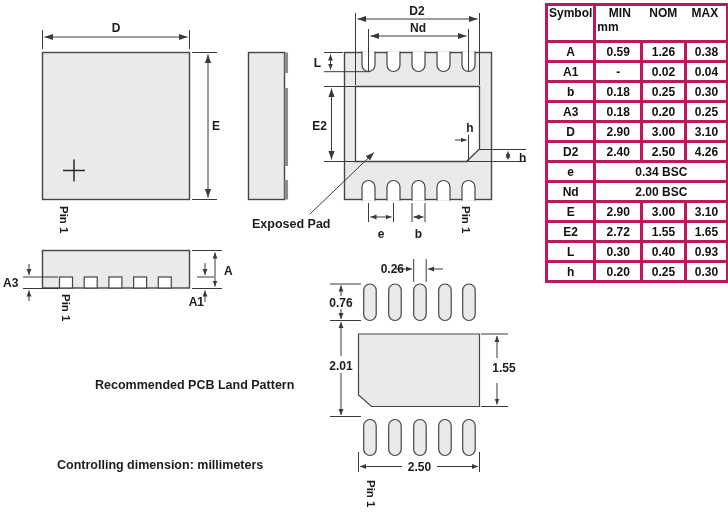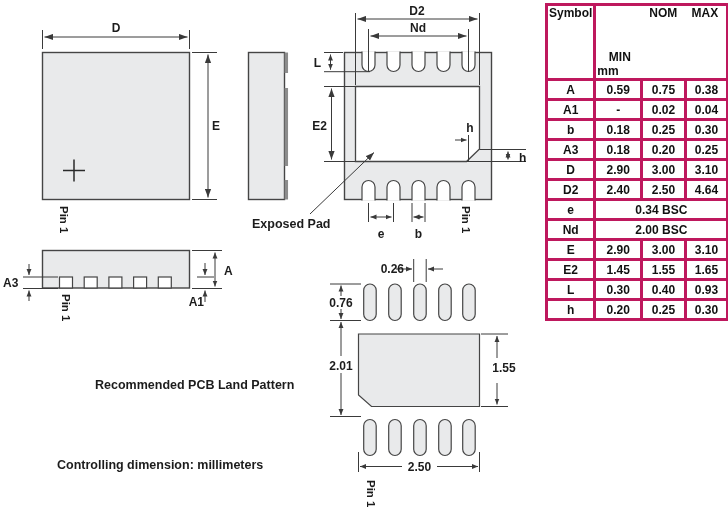--- a/index.html
+++ b/index.html
@@ -12,21 +12,21 @@
 
   
   .dim-table{position:absolute;left:545px;top:3px;}
   .dim-table table{border-collapse:collapse;border:2px solid #161616;table-layout:fixed;}
   .dim-table td{border:3px solid #be185d;padding:0 1px;text-align:center;
                 font:700 12px "Liberation Sans",sans-serif;color:#111;height:17px;
                 white-space:nowrap;overflow:hidden;}
   .dim-table tr.hdr td{height:34px;vertical-align:top;}
   .hdr3{display:flex;width:100%;}
   .hdr3 span{display:block;text-align:center;}
-  .hdr3 span:nth-child(1){width:45px;margin-top:44px;}
+  .hdr3 span:nth-child(1){width:45px;}
   .hdr3 span:nth-child(2){width:42px;}
   .hdr3 span:nth-child(3){width:41px;}
   .mmline{text-align:left;}
 </style>
 </head>
 <body>
 
 <div id="canvas">
 
 <svg width="545" height="512" viewBox="0 0 545 512">
@@ -230,21 +230,21 @@
           <span>MIN</span>
           <span>NOM</span>
           <span>MAX</span>
         </div>
         <div class="mmline">mm</div>
       </td>
     </tr>
     <tr>
       <td>A</td>
       <td>0.59</td>
-      <td>0.75</td>
+      <td>1.26</td>
       <td>0.38</td>
     </tr>
     <tr>
       <td>A1</td>
       <td>-</td>
       <td>0.02</td>
       <td>0.04</td>
     </tr>
     <tr>
       <td>b</td>
@@ -261,39 +261,39 @@
     <tr>
       <td>D</td>
       <td>2.90</td>
       <td>3.00</td>
       <td>3.10</td>
     </tr>
     <tr>
       <td>D2</td>
       <td>2.40</td>
       <td>2.50</td>
-      <td>4.64</td>
+      <td>4.26</td>
     </tr>
     <tr>
       <td>e</td>
       <td colspan="3">0.34 BSC</td>
     </tr>
     <tr>
       <td>Nd</td>
       <td colspan="3">2.00 BSC</td>
     </tr>
     <tr>
       <td>E</td>
       <td>2.90</td>
       <td>3.00</td>
       <td>3.10</td>
     </tr>
     <tr>
       <td>E2</td>
-      <td>1.45</td>
+      <td>2.72</td>
       <td>1.55</td>
       <td>1.65</td>
     </tr>
     <tr>
       <td>L</td>
       <td>0.30</td>
       <td>0.40</td>
       <td>0.93</td>
     </tr>
     <tr>

